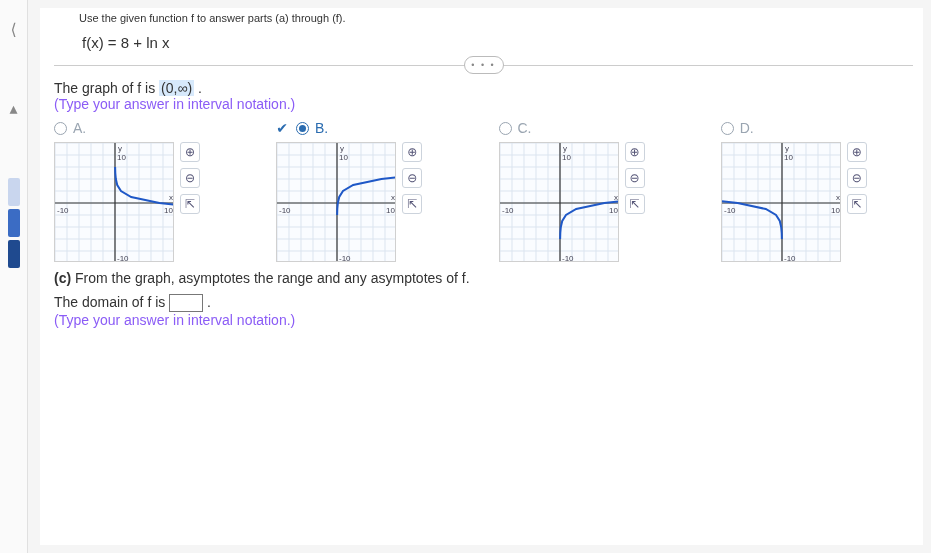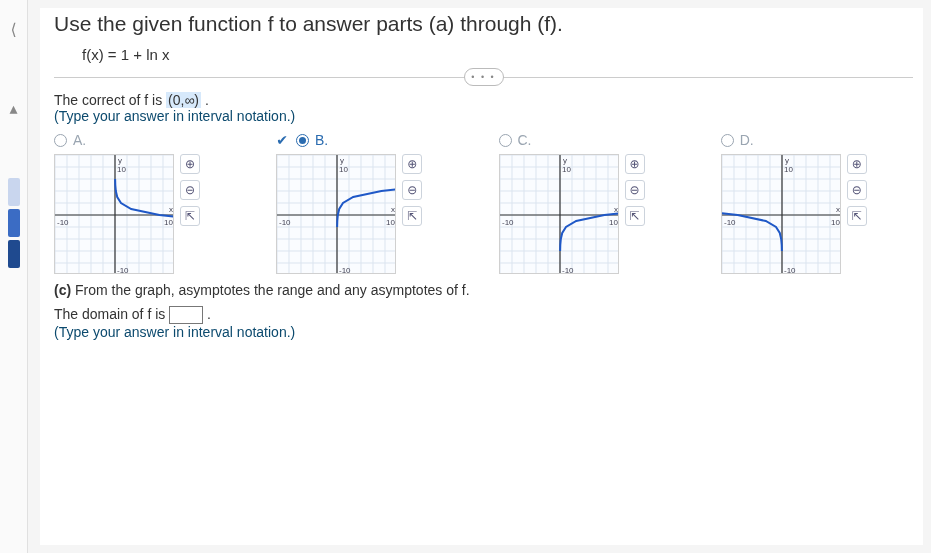--- a/index.html
+++ b/index.html
@@ -44,37 +44,37 @@
     .side-tab.dark { background: #1f4a8f; }
     .content {
       position: absolute;
       left: 40px;
       right: 8px;
       top: 8px;
       bottom: 8px;
       background: #ffffff;
       padding: 4px 10px 10px 14px;
     }
-    .question-intro { margin-bottom: 10px; font-size: 21px; }
+    .question-intro { margin-bottom: 10px; font-size: 11px; margin-left: 25px; }
     .formula { margin-left: 28px; margin-bottom: 14px; font-size: 15px; }
     .hr-wrap { position: relative; margin: 10px 0 14px 0; }
     .hr-line { border: none; border-top: 1px solid #ccc; }
     .ellipsis-pill {
       position: absolute; left: 50%; top: -9px; transform: translateX(-50%);
       width: 40px; height: 18px; border: 1px solid #bbb; border-radius: 9px;
       background: #fff; display: flex; align-items: center; justify-content: center;
       font-size: 9px; color: #888; letter-spacing: 2px; cursor: pointer;
     }
     .part { margin: 8px 0; }
     .part-label { font-weight: bold; }
     .answer-highlight {
       background: #d7e9fb;
       padding: 0 2px;
     }
-    .hint { color: #0c4a6e; }
+    .hint { color: #8b5cf6; }
     .graph-row {
       display: flex;
       gap: 30px;
       margin: 8px 0 6px 0;
     }
     .choice-col {
       width: 200px;
     }
     .choice-head {
       display: flex;
@@ -118,30 +118,30 @@
   <div class="side-tabs">
     <div class="side-tab light"></div>
     <div class="side-tab"></div>
     <div class="side-tab dark"></div>
   </div>
 </div>
 
 <div class="content">
 
   <div class="question-intro">Use the given function f to answer parts (a) through (f).</div>
-  <div class="formula">f(x) = 1 + ln x</div>
+  <div class="formula">f(x) = 8 + ln x</div>
 
   <div class="hr-wrap">
     <hr class="hr-line">
     <div class="ellipsis-pill">• • •</div>
   </div>
 
 
   <div class="part">
-    <span>The correct of f is </span><span class="answer-highlight">(0,∞)</span><span> .</span>
+    <span>The graph of f is </span><span class="answer-highlight">(0,∞)</span><span> .</span>
     <div class="hint">(Type your answer in interval notation.)</div>
   </div>
 
 
   <div class="graph-row">
 
   <div class="choice-col">
         <div class="choice-head">
           <span class="radio"></span>
           <span>A.</span>

